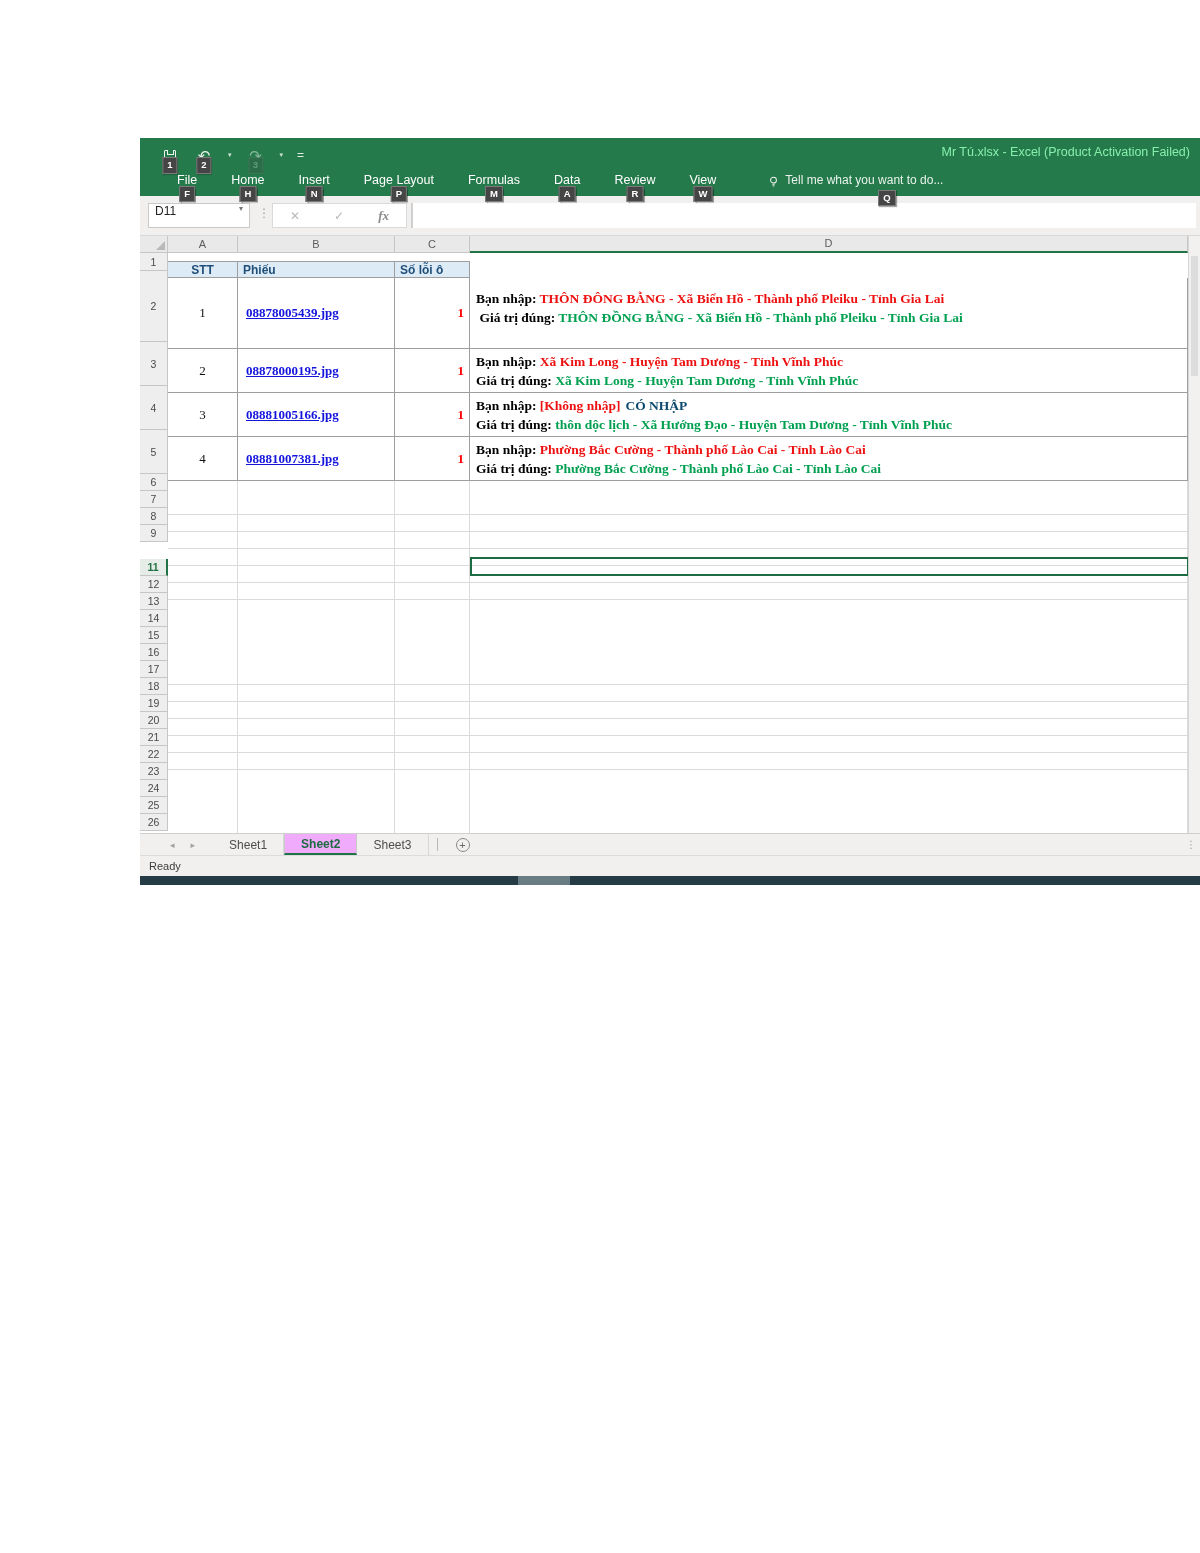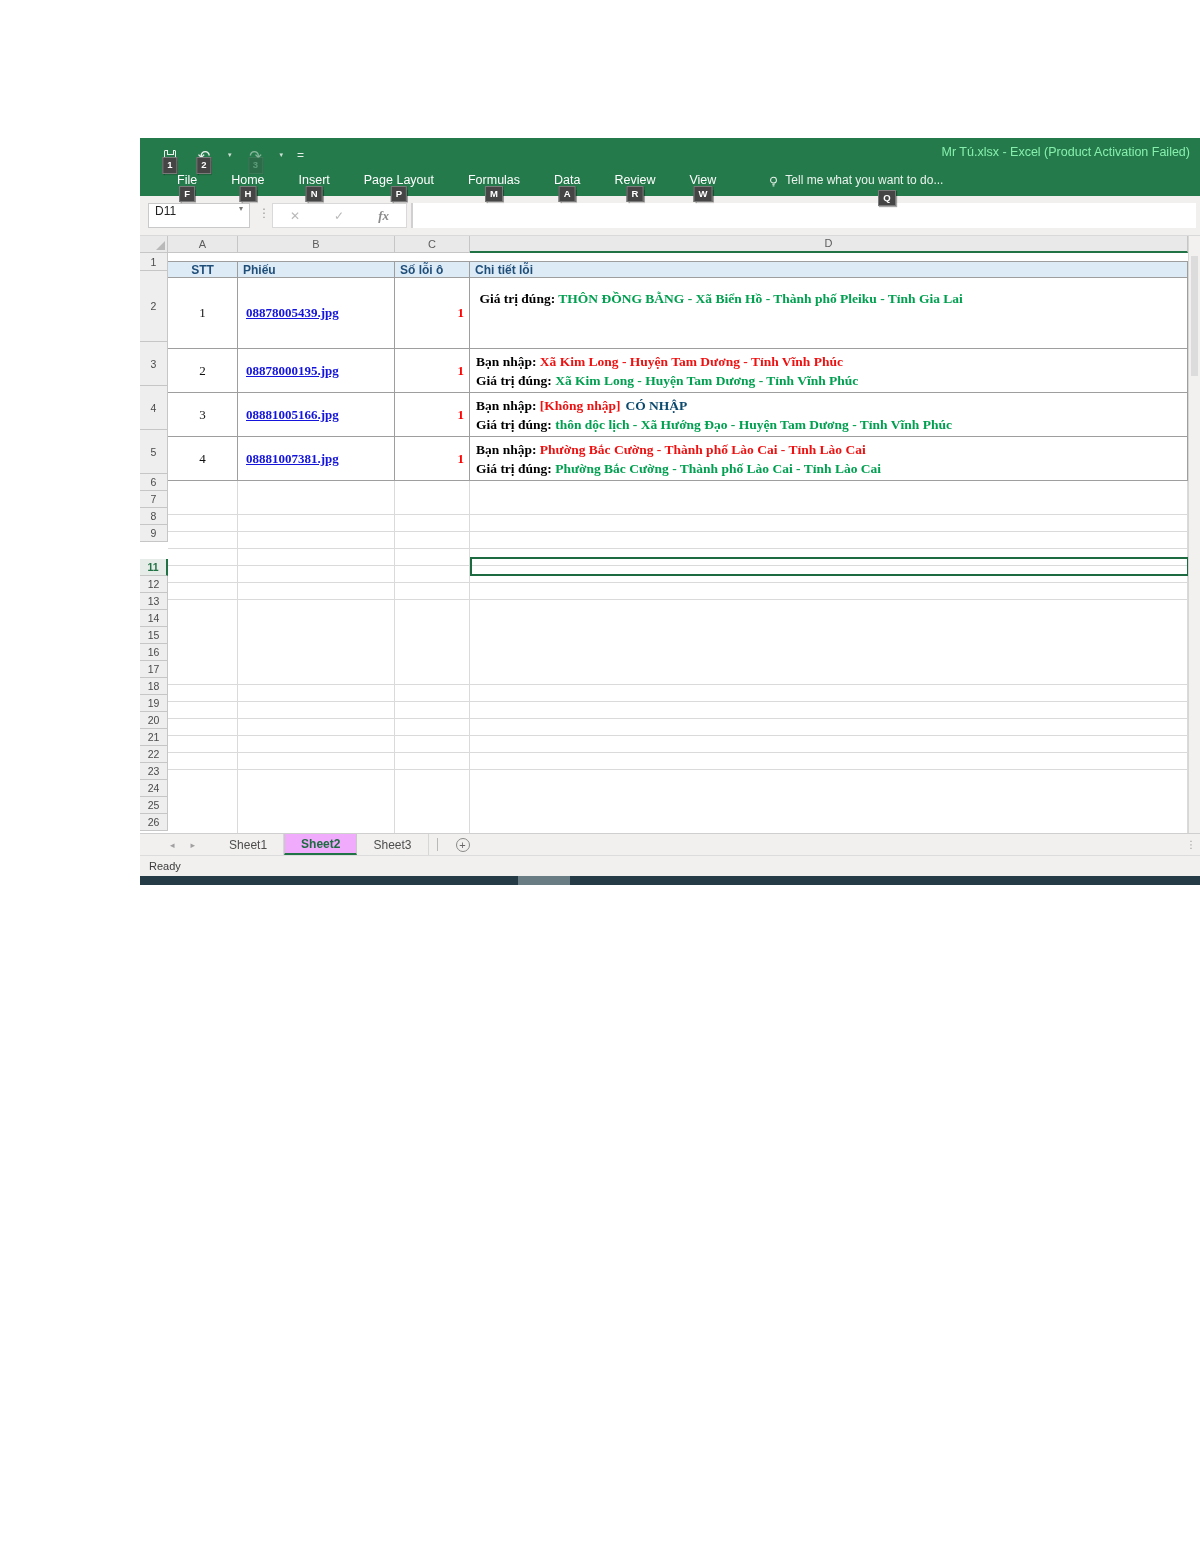--- a/index.html
+++ b/index.html
@@ -212,30 +212,30 @@
         <div class="rh" style="height: 17px;">25</div>
         <div class="rh" style="height: 17px;">26</div>
       </div>
 
     <div class="cells">
 
       <div class="grow hdr-row">
         <div class="gc ca">STT</div>
         <div class="gc cb">Phiếu</div>
         <div class="gc cc">Số lỗi ô</div>
-        <div class="gc cd">Chi tiết lỗi</div>
       </div>
 
       <div class="grow data-row r2">
         <div class="gc ca">1</div>
         <div class="gc cb">
             <span class="cell-link">08878005439.jpg</span>
           </div>
         <div class="gc cc">1</div>
         <div class="gc cd">
+          <div class="dline"><span class="dl">Bạn nhập: </span><span class="dv-red">THÔN ĐÔNG BẰNG - Xã Biển Hồ - Thành phố Pleiku - Tỉnh Gia Lai</span></div>
           <div class="dline"><span class="dl"> Giá trị đúng: </span><span class="dv-green">THÔN ĐỒNG BẰNG - Xã Biển Hồ - Thành phố Pleiku - Tỉnh Gia Lai</span></div>
         </div>
       </div>
 
       <div class="grow data-row r345">
         <div class="gc ca">2</div>
         <div class="gc cb">
             <span class="cell-link">08878000195.jpg</span>
           </div>
         <div class="gc cc">1</div>

